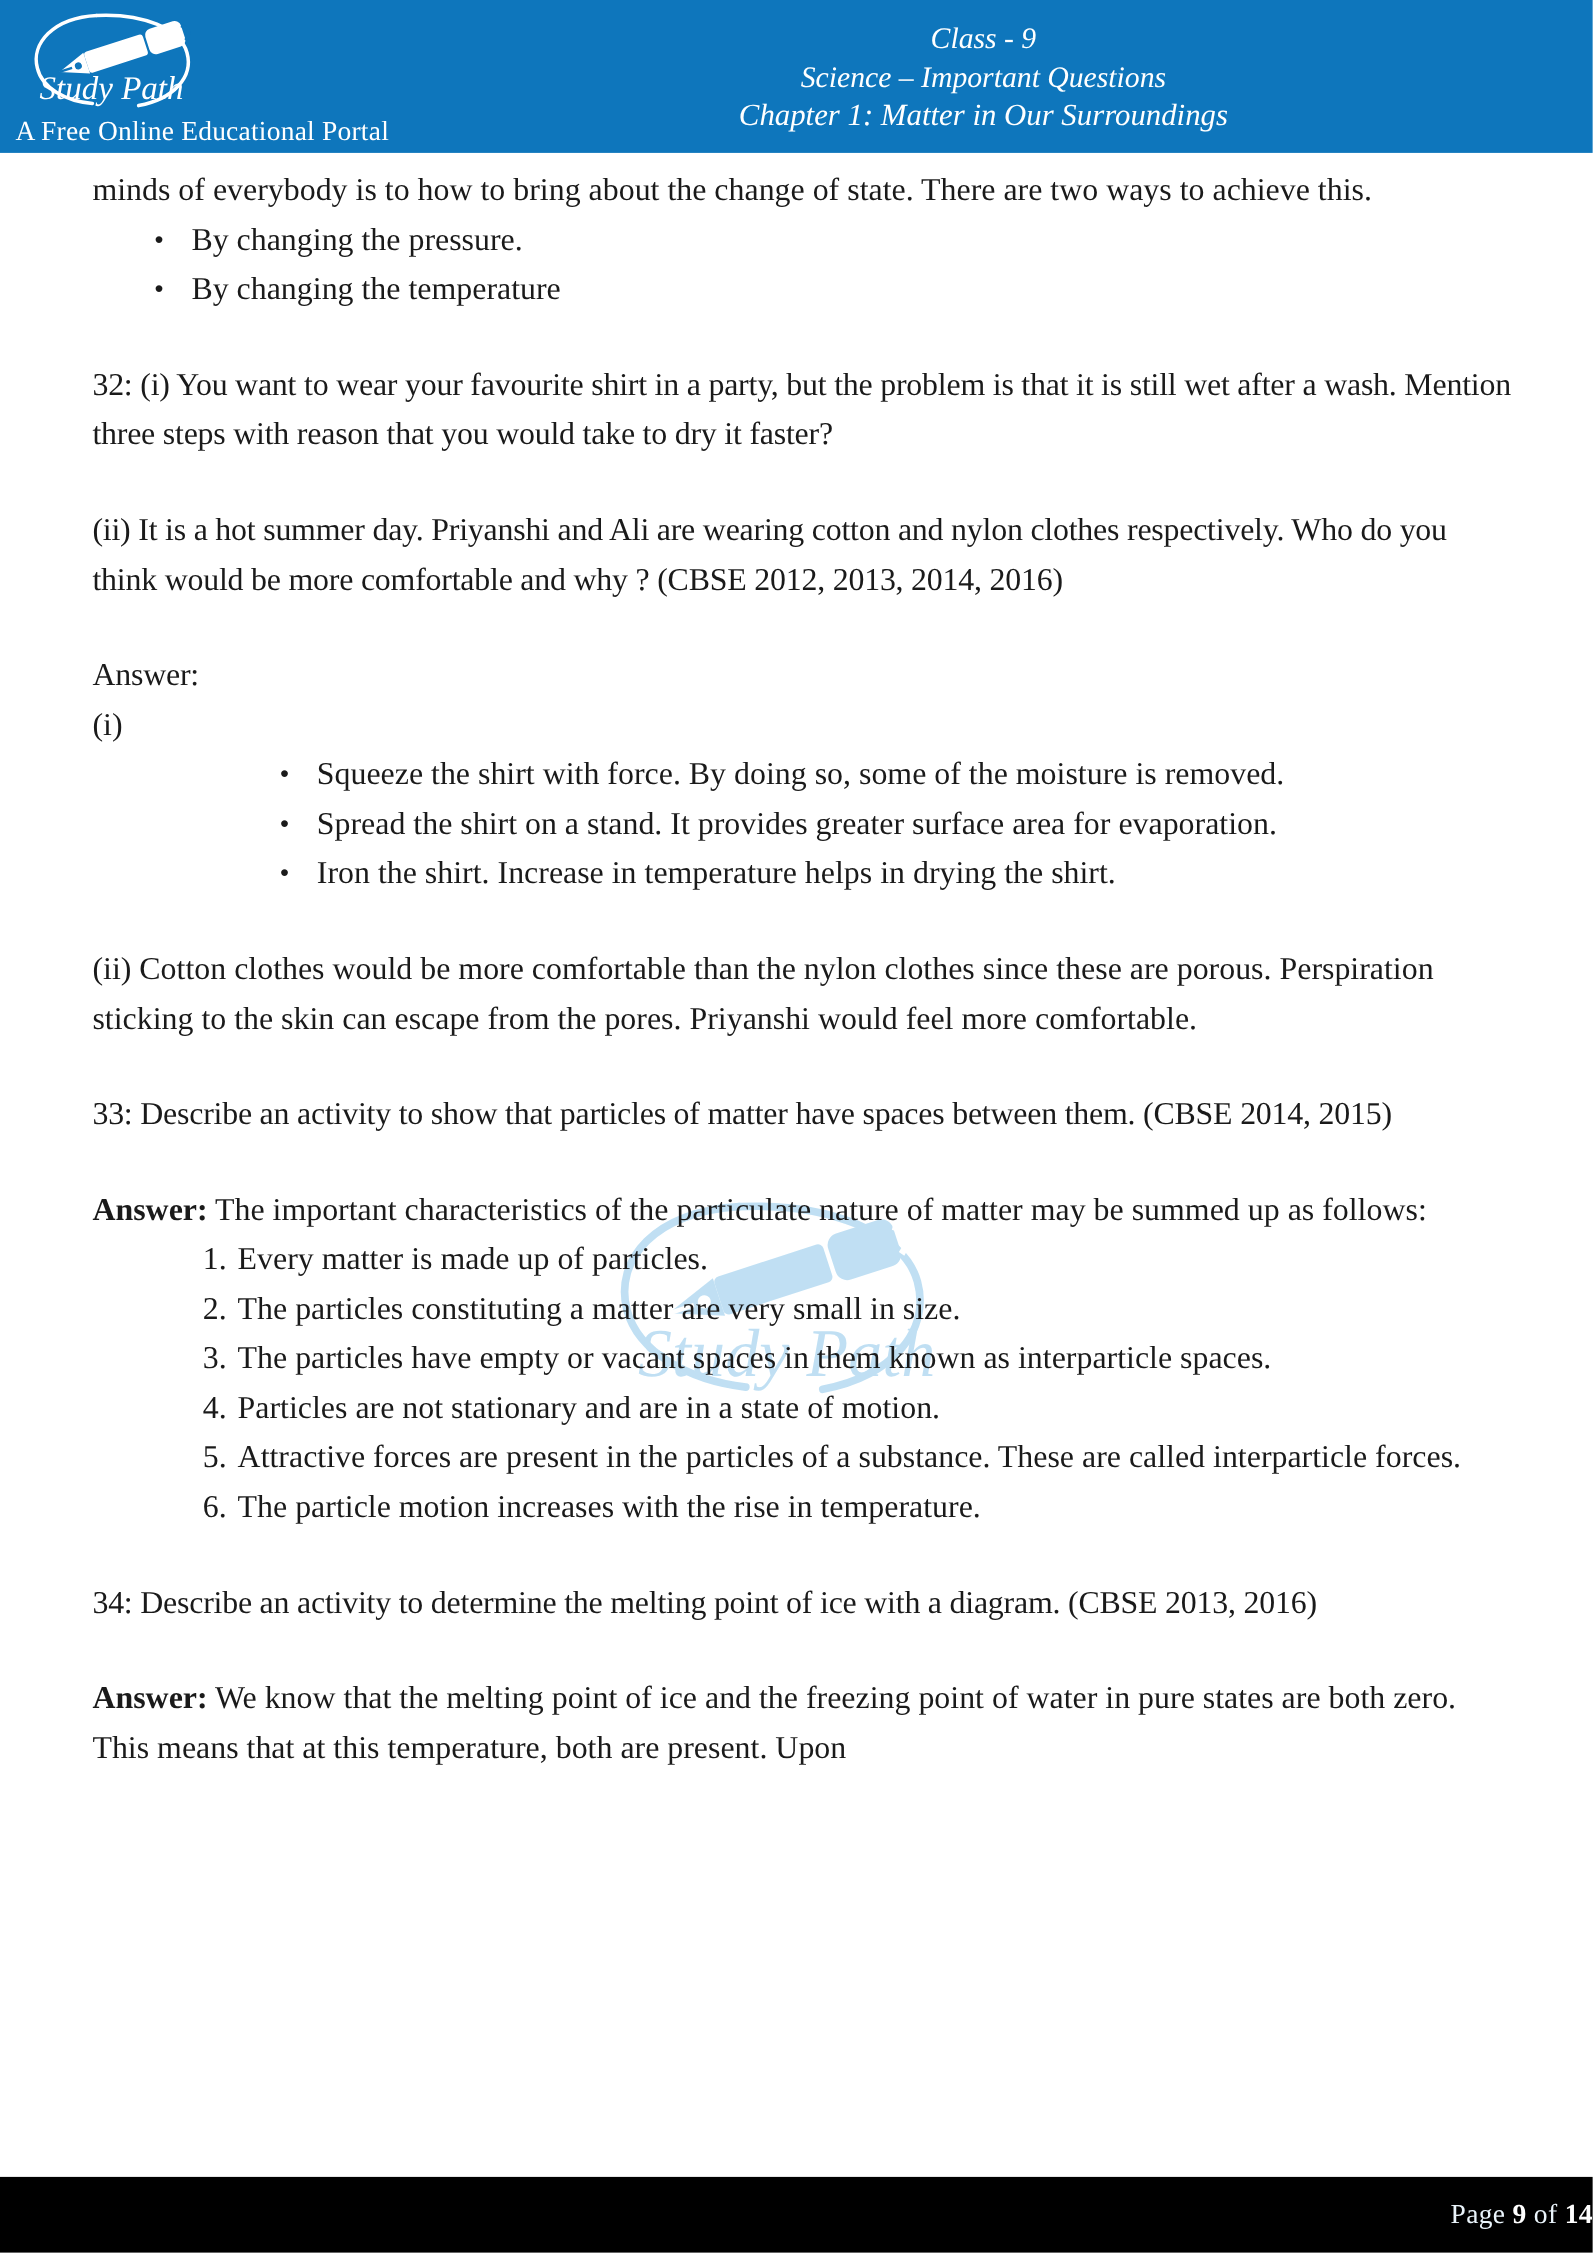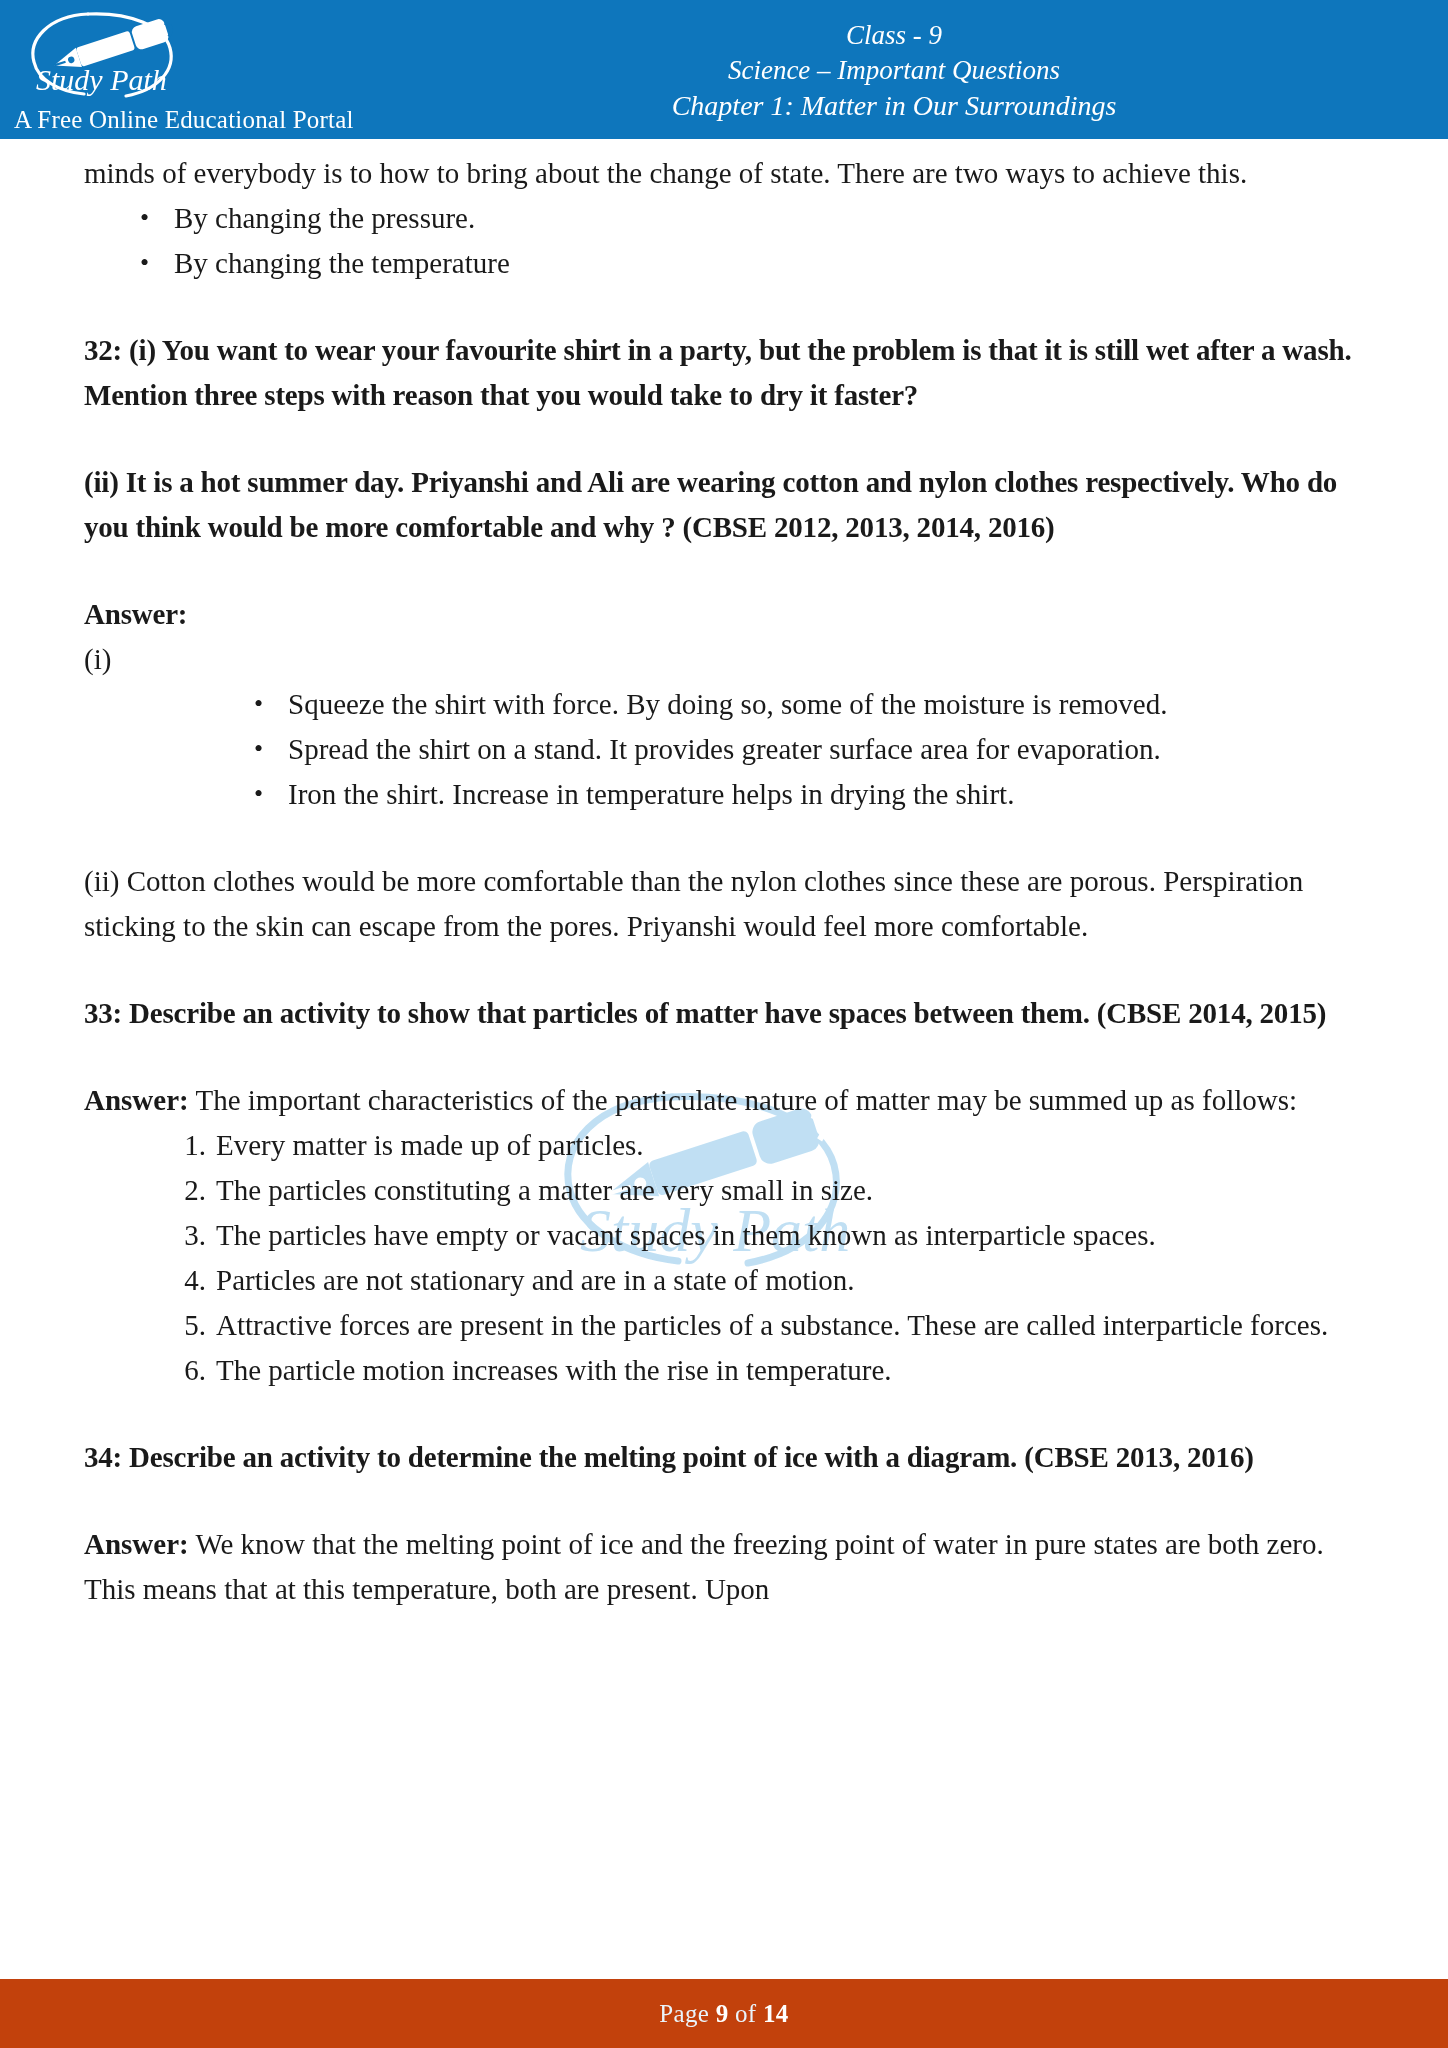--- a/index.html
+++ b/index.html
@@ -103,21 +103,21 @@
     font-size: 29px;
     line-height: 45px;
     color: #1a1a1a;
     font-family: "Liberation Serif", "DejaVu Serif", serif;
     text-align: left;
   }
   p.gap-before { margin-top: 42px; }
   p.tight { margin-top: 0; }
 
   .q-head {
-    font-weight: bold;
+    font-weight: normal;
     font-size: 29px;
     line-height: 45px;
     color: #111111;
     font-family: "Liberation Serif", "DejaVu Serif", serif;
     letter-spacing: -0.2px;
   }
   .ans-label {
     font-weight: bold;
     font-family: "Liberation Serif", "DejaVu Serif", serif;
   }
@@ -170,24 +170,24 @@
     font-size: 29px;
   }
 
   
   .page-footer {
     position: absolute;
     left: 0;
     bottom: 0;
     width: 1448px;
     height: 69px;
-    background: #c2410c;
+    background: #000000;
     display: flex;
     align-items: center;
-    justify-content: center;
+    justify-content: flex-end;
   }
   .footer-text {
     color: #eaf4fb;
     font-size: 25px;
     font-family: "Liberation Serif", "DejaVu Serif", serif;
     letter-spacing: 0.3px;
   }
   .footer-text b { font-weight: bold; color: #ffffff; }
 </style>
 </head>

